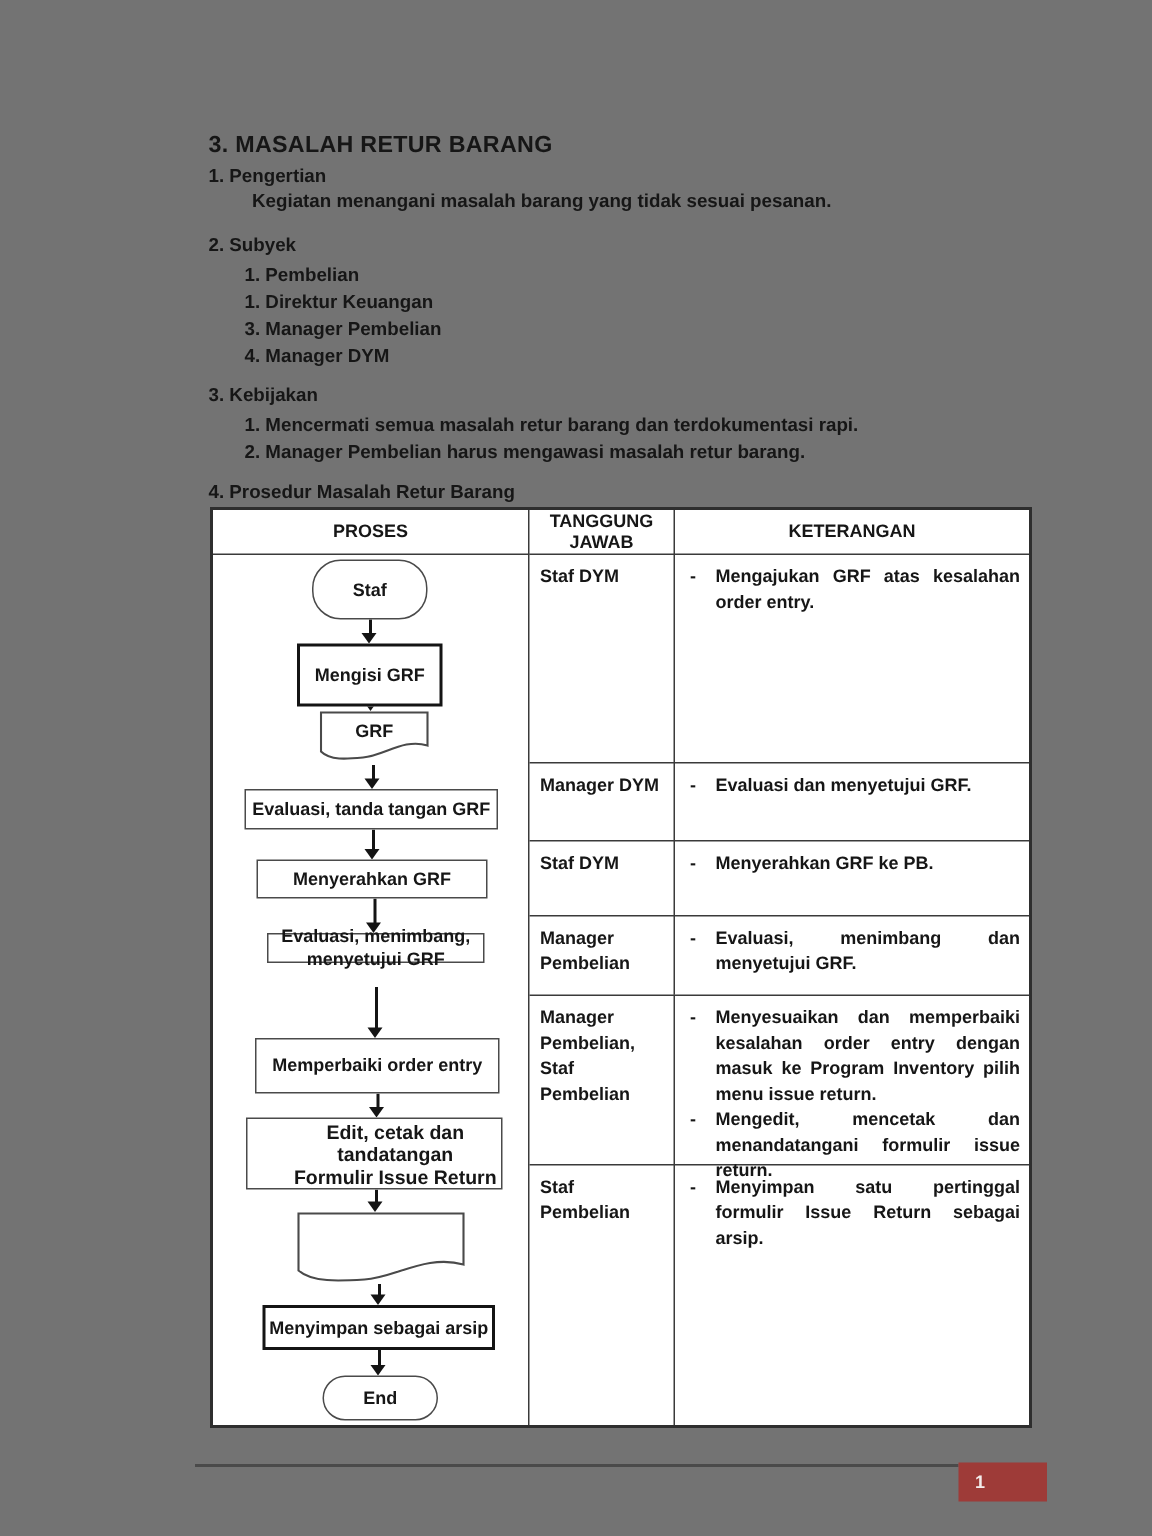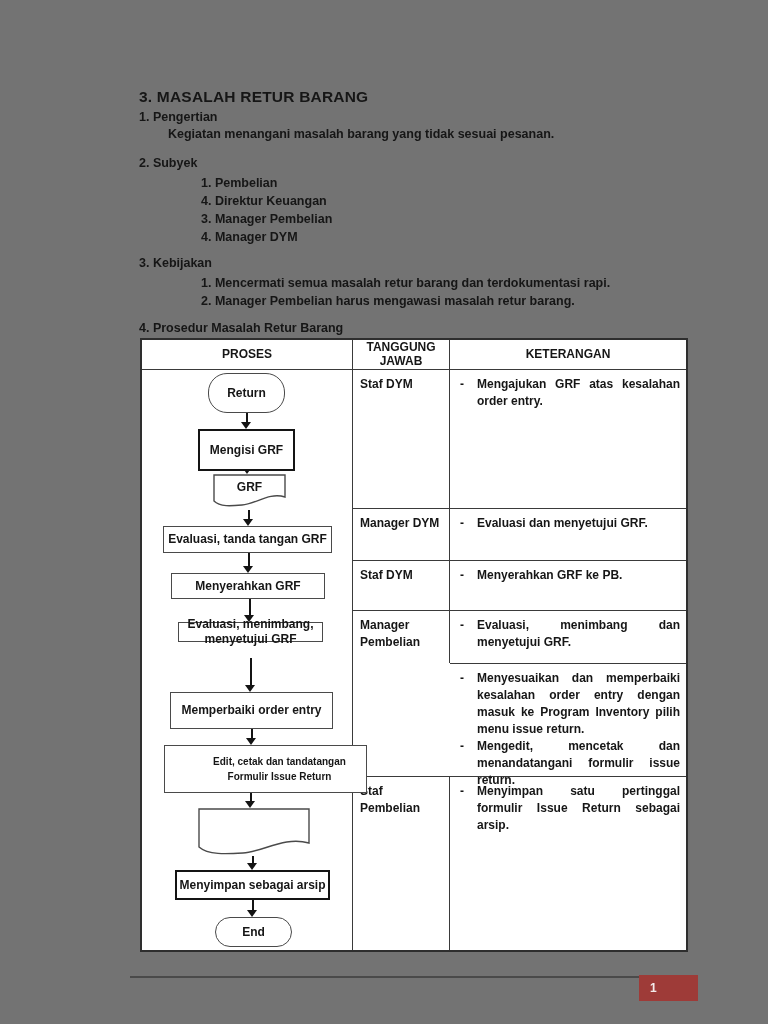--- a/index.html
+++ b/index.html
@@ -7,21 +7,21 @@
   .page {
     position:relative; width:768px; height:1024px; background:#737373;
     font-family:"Liberation Sans", sans-serif; font-weight:700; color:#161616;
     overflow:hidden;
   }
   .abs { position:absolute; }
   .doc-title { left:139px; top:88px; font-size:15.5px; letter-spacing:.2px; }
   .h2 { font-size:12.5px; }
   .body-text { font-size:12.5px; }
   .list { font-size:12.5px; line-height:18px; }
-  .list div { white-space:nowrap;margin-left:38px; }
+  .list div { white-space:nowrap; }
 
   
   .ptable {
     position:absolute; left:140px; top:338px; width:548px; height:614px;
     border:2px solid #2e2e2e; background:#fff;
     display:grid;
     grid-template-columns:211px 97px 1fr;
     grid-template-rows:30px 138px 52px 50px 53px 113px 1fr;
     font-size:12px;
   }
@@ -76,41 +76,41 @@
 <div class="page">
 
   <div class="abs doc-title">3. MASALAH RETUR BARANG</div>
 
   <div class="abs h2" style="left:139px; top:110px;">1. Pengertian</div>
   <div class="abs body-text" style="left:168px; top:127px;">Kegiatan menangani masalah barang yang tidak sesuai pesanan.</div>
 
   <div class="abs h2" style="left:139px; top:156px;">2. Subyek</div>
   <div class="abs list" style="left:163px; top:174px;">
     <div>1. Pembelian</div>
-    <div>4. Direktur Keuangan</div>
+    <div>1. Direktur Keuangan</div>
     <div>3. Manager Pembelian</div>
     <div>4. Manager DYM</div>
   </div>
 
   <div class="abs h2" style="left:139px; top:256px;">3. Kebijakan</div>
   <div class="abs list" style="left:163px; top:274px;">
     <div>1. Mencermati semua masalah retur barang dan terdokumentasi rapi.</div>
     <div>2. Manager Pembelian harus mengawasi masalah retur barang.</div>
   </div>
 
   <div class="abs h2" style="left:139px; top:321px;">4. Prosedur Masalah Retur Barang</div>
 
   <div class="ptable">
 
     <div class="hcell bsep-r">PROSES</div>
     <div class="hcell bsep-r">TANGGUNG JAWAB</div>
     <div class="hcell">KETERANGAN</div>
 
     <div class="proses-cell">
-      <div class="fnode terminator" style="left:66px; top:3px; width:77px; height:40px;">Return</div>
+      <div class="fnode terminator" style="left:66px; top:3px; width:77px; height:40px;">Staf</div>
       <div class="arrow" style="left:99px; top:43px; height:16px;"></div>
 
       <div class="fnode thick" style="left:56px; top:59px; width:97px; height:42px;">Mengisi GRF</div>
       <div class="arrow" style="left:100px; top:89px; height:15px;"></div>
 
       <div class="fdoc" style="left:71px; top:104px; width:73px; height:36px;">
         <svg viewBox="0 0 73 36" preserveAspectRatio="none">
           <path d="M1,1 H72 V23 C56,18 43,30 29,31 C18,32 7,33 1,27 Z" fill="#ffffff" stroke="#4a4a4a" stroke-width="1.4"></path>
         </svg>
         <div class="doclabel">GRF</div>
@@ -123,21 +123,21 @@
       <div class="fnode" style="left:29px; top:203px; width:154px; height:26px;">Menyerahkan GRF</div>
       <div class="arrow" style="left:102px; top:229px; height:23px;"></div>
 
       <div class="fnode" style="left:36px; top:252px; width:145px; height:20px;">Evaluasi, menimbang,
 menyetujui GRF</div>
       <div class="arrow" style="left:103px; top:288px; height:34px;"></div>
 
       <div class="fnode" style="left:28px; top:322px; width:163px; height:37px;">Memperbaiki order entry</div>
       <div class="arrow" style="left:104px; top:359px; height:16px;"></div>
 
-      <div class="fnode" style="left:22px; top:375px; width:203px; height:48px; font-size:10px;padding-left:28px;">Edit, cetak dan tandatangan
+      <div class="fnode" style="left:22px; top:375px; width:171px; height:48px; font-size:13px;padding-left:28px;">Edit, cetak dan tandatangan
 Formulir Issue Return</div>
       <div class="arrow" style="left:103px; top:423px; height:15px;"></div>
 
       <div class="fdoc" style="left:56px; top:438px; width:112px; height:50px;">
         <svg viewBox="0 0 112 50" preserveAspectRatio="none">
           <path d="M1,1 H111 V35 C86,28 65,44 45,45 C28,46 10,47 1,39 Z" fill="#ffffff" stroke="#4a4a4a" stroke-width="1.4"></path>
         </svg>
       </div>
       <div class="arrow" style="left:105px; top:486px; height:14px;"></div>
 
@@ -160,20 +160,21 @@
     <div class="tj-cell bsep-r rowline" style="grid-column:2; grid-row:4;">Staf DYM</div>
     <div class="ket-cell rowline" style="grid-column:3; grid-row:4;">
       <div class="bullet"><span class="dash">-</span><span>Menyerahkan GRF ke PB.</span></div>
     </div>
 
     <div class="tj-cell bsep-r rowline" style="grid-column:2; grid-row:5;">Manager Pembelian</div>
     <div class="ket-cell rowline" style="grid-column:3; grid-row:5;">
       <div class="bullet"><span class="dash">-</span><span>Evaluasi, menimbang dan menyetujui GRF.</span></div>
     </div>
 
+    <div class="tj-cell bsep-r rowline" style="grid-column:2; grid-row:6;">Manager Pembelian, Staf Pembelian</div>
     <div class="ket-cell rowline" style="grid-column:3; grid-row:6;">
       <div class="bullet"><span class="dash">-</span><span>Menyesuaikan dan memperbaiki kesalahan order entry dengan masuk ke Program Inventory pilih menu issue return.</span></div>
       <div class="bullet"><span class="dash">-</span><span>Mengedit, mencetak dan menandatangani formulir issue return.</span></div>
     </div>
 
     <div class="tj-cell bsep-r rowline" style="grid-column:2; grid-row:7;">Staf Pembelian</div>
     <div class="ket-cell rowline" style="grid-column:3; grid-row:7;">
       <div class="bullet"><span class="dash">-</span><span>Menyimpan satu pertinggal formulir Issue Return sebagai arsip.</span></div>
     </div>
 

